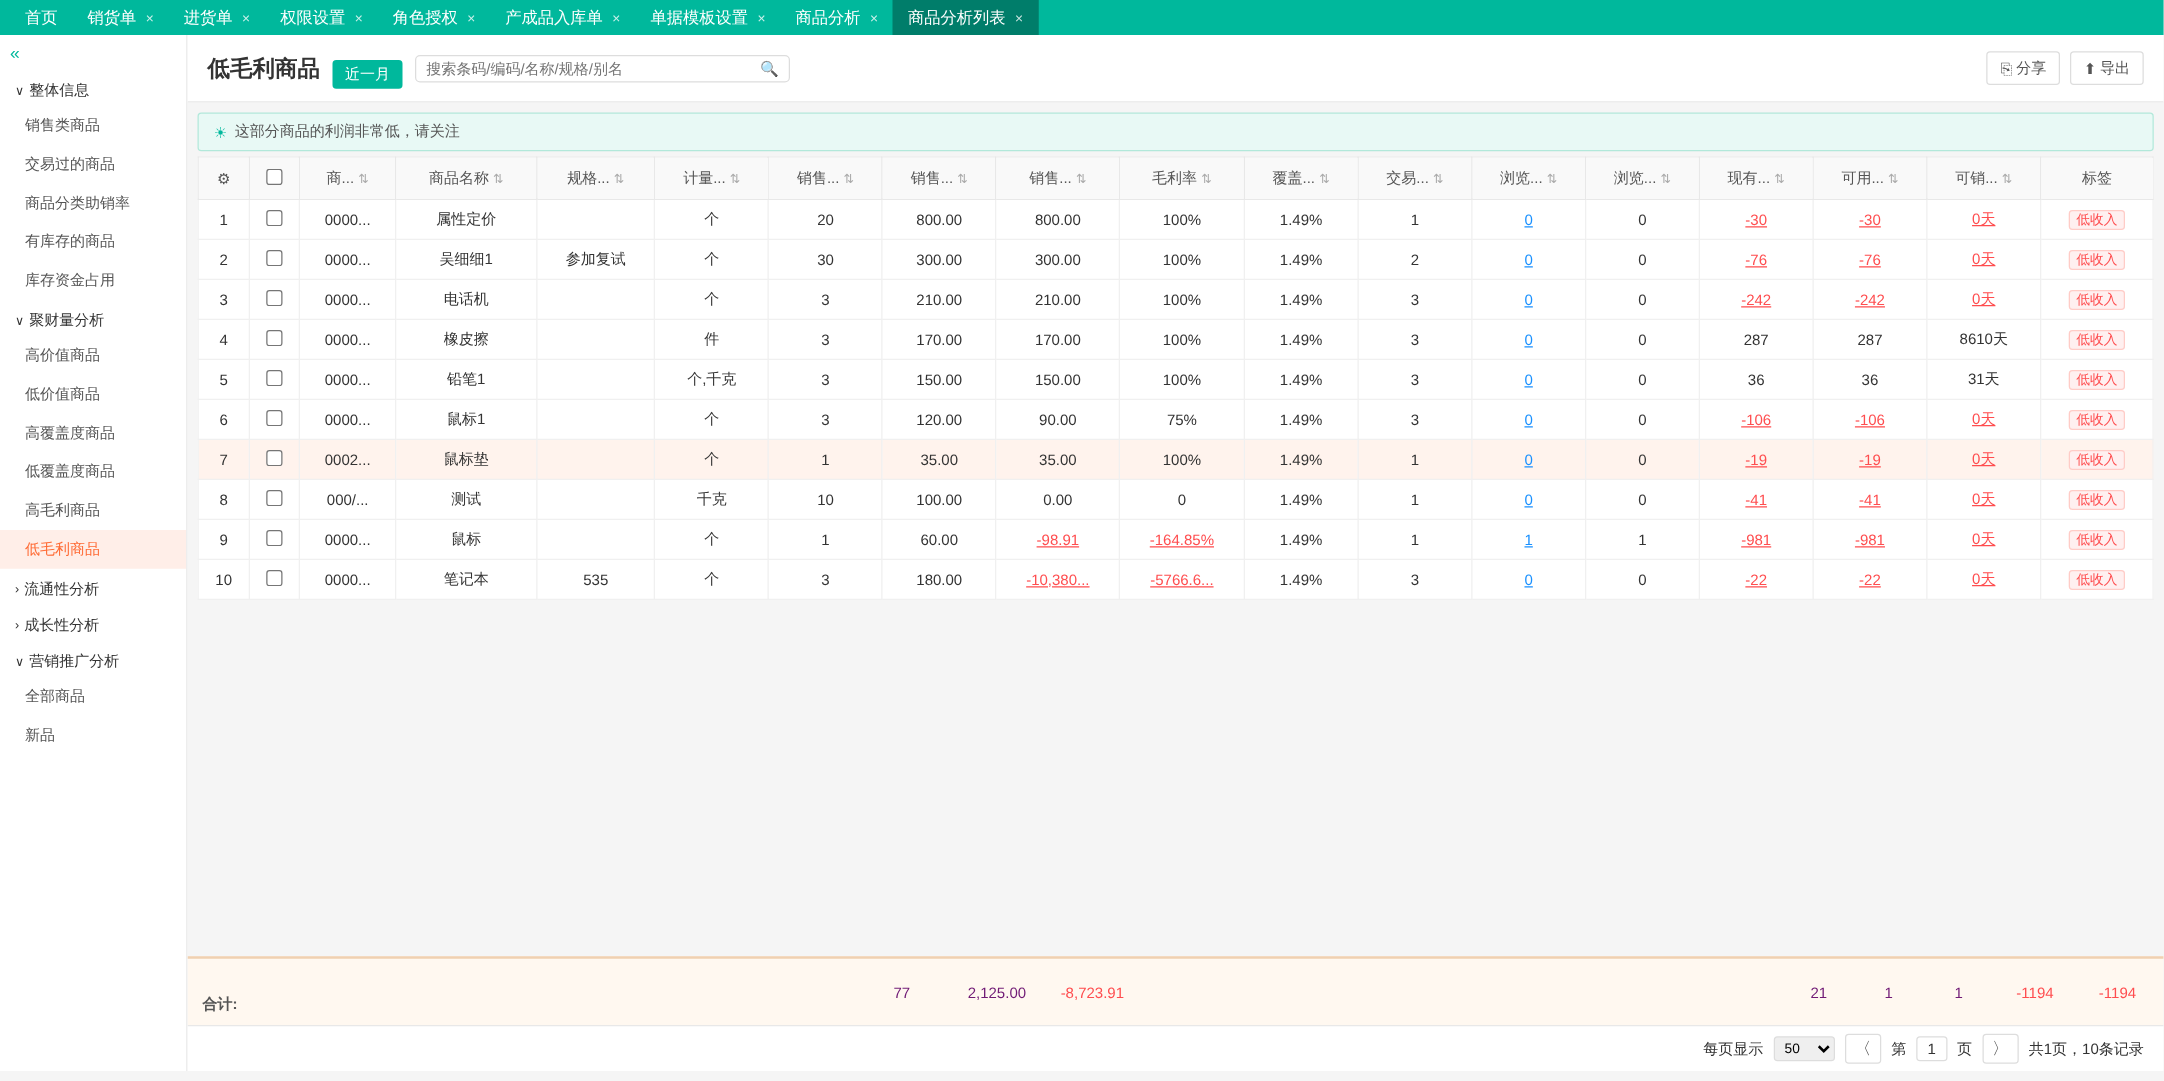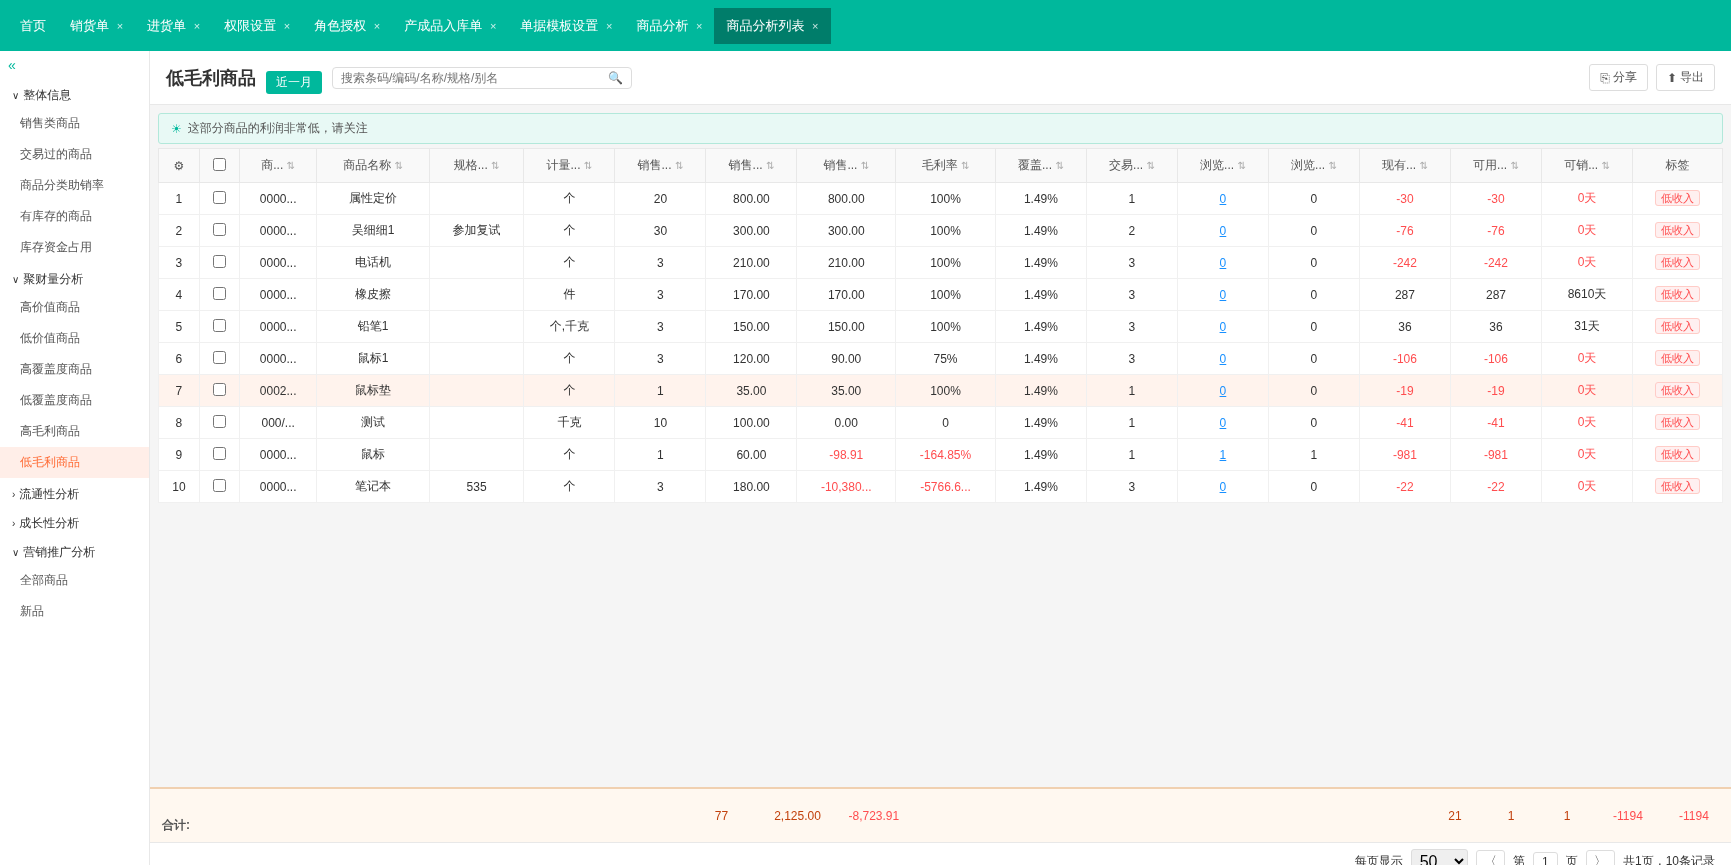--- a/index.html
+++ b/index.html
@@ -3,21 +3,21 @@
   <meta charset="utf-8">
   <style>
     * { box-sizing: border-box; margin: 0; padding: 0; }
     body { font-family: 'Microsoft YaHei', Arial, sans-serif; font-size: 12px; background: #f5f5f5; color: #333; }
 
     
     .top-nav {
       background: #00b89c;
       display: flex;
       align-items: center;
-      height: 51px;
+      height: 28px;
       padding: 0 8px;
     }
     .top-nav .nav-item {
       color: #fff;
       padding: 0 12px;
       height: 36px;
       line-height: 36px;
       cursor: pointer;
       font-size: 13px;
       white-space: nowrap;
@@ -166,21 +166,21 @@
     thead th .sort-icon { color: #aaa; font-size: 10px; }
     tbody tr { border-bottom: 1px solid #f0f0f0; }
     tbody tr.highlighted { background: #fff3ed; }
     tbody td {
       padding: 7px 6px;
       text-align: center;
       border: 1px solid #f0f0f0;
       white-space: nowrap;
     }
     tbody td.text-left { text-align: center; }
-    .red-text { color: #ff4d4f; }
+    .red-text { color: #ff4d4f; text-decoration: underline; }
     .link-text { color: #1890ff; text-decoration: underline; cursor: pointer; }
     .tag-low-income {
       background: #fff0f0;
       color: #ff4d4f;
       border: 1px solid #ffccc7;
       border-radius: 3px;
       padding: 1px 5px;
       font-size: 11px;
     }
 
@@ -188,39 +188,39 @@
     .table-footer {
       background: #fff8f0;
       border-top: 2px solid #f0d0b0;
       padding: 8px 12px;
       display: flex;
       align-items: center;
       gap: 16px;
       font-size: 12px;
     }
     .table-footer .total-label { color: #555; font-weight: bold; margin-top: 20px; }
-    .table-footer .total-val { color: #c2410c; }
+    .table-footer .total-val { color: #701a75; }
     .table-footer .total-negative { color: #ff4d4f; }
 
     
     .pagination-bar {
       background: #fff;
       border-top: 1px solid #e8e8e8;
       padding: 6px 16px;
       display: flex;
       align-items: center;
       justify-content: flex-end;
       gap: 8px;
       font-size: 12px;
     }
     .pagination-bar select {
       border: 1px solid #ddd;
       border-radius: 3px;
       padding: 2px 4px;
-      font-size: 16px;
+      font-size: 11px;
     }
     .pagination-bar .page-btn {
       border: 1px solid #ddd;
       background: #fff;
       border-radius: 3px;
       padding: 2px 7px;
       cursor: pointer;
       color: #555;
     }
     .pagination-bar .page-num {

